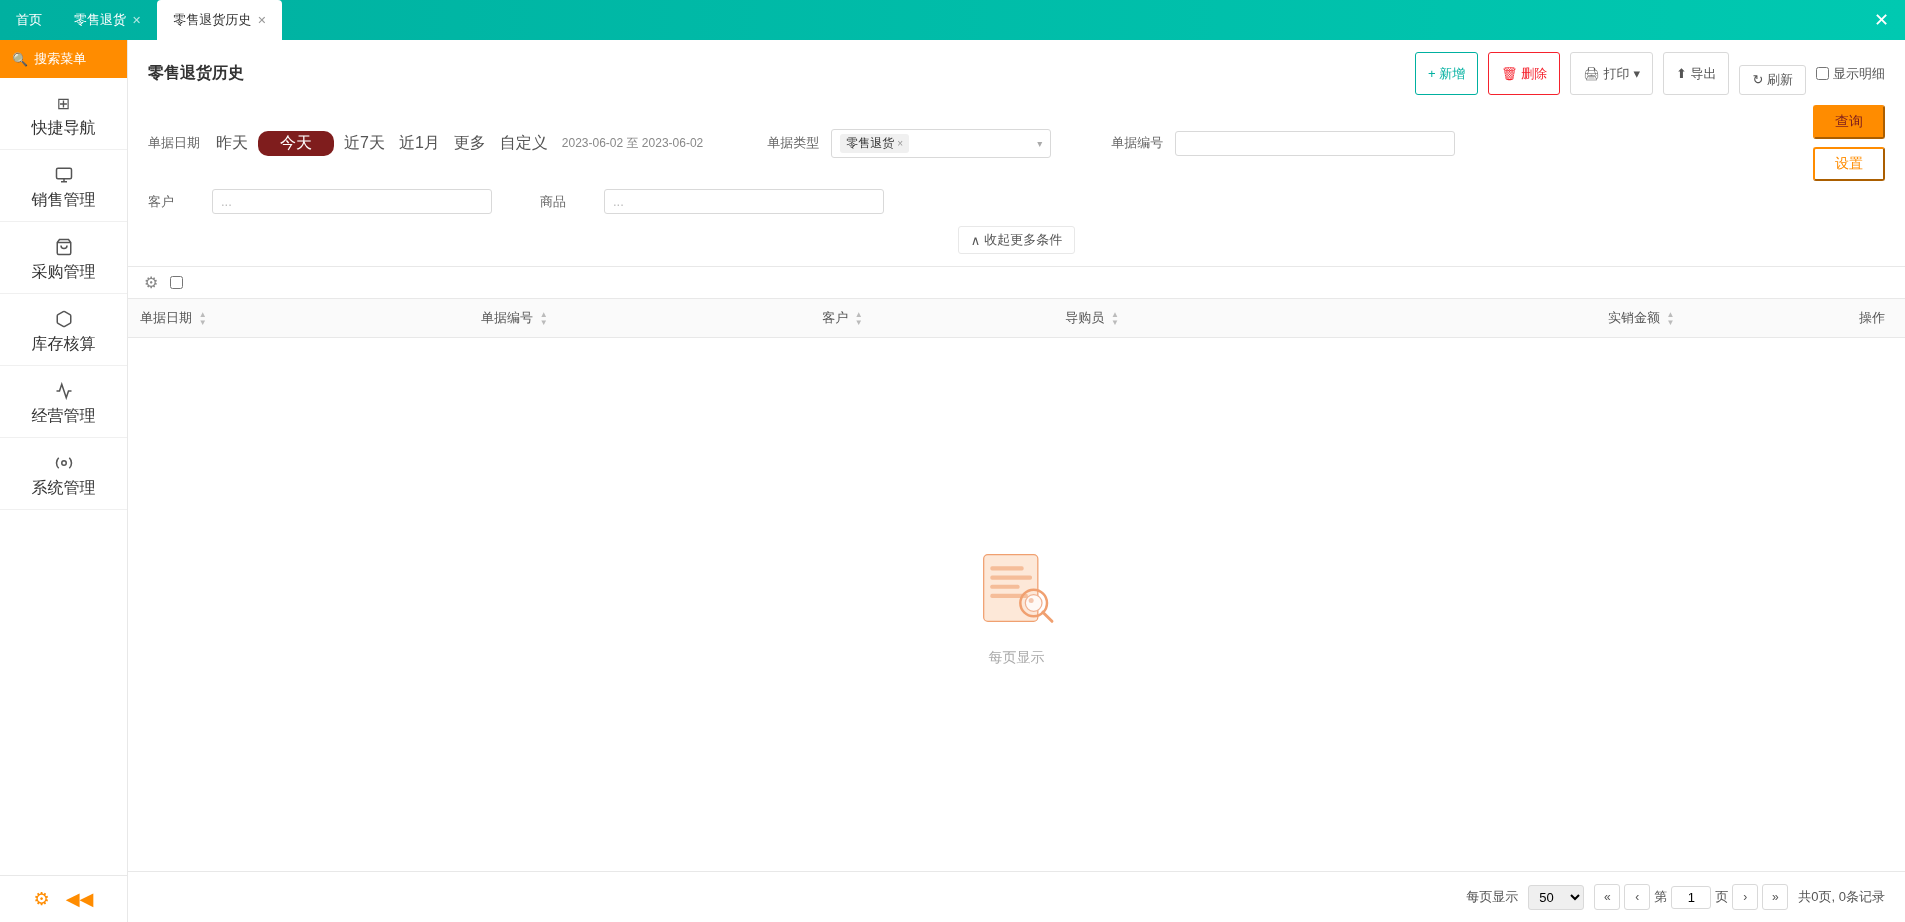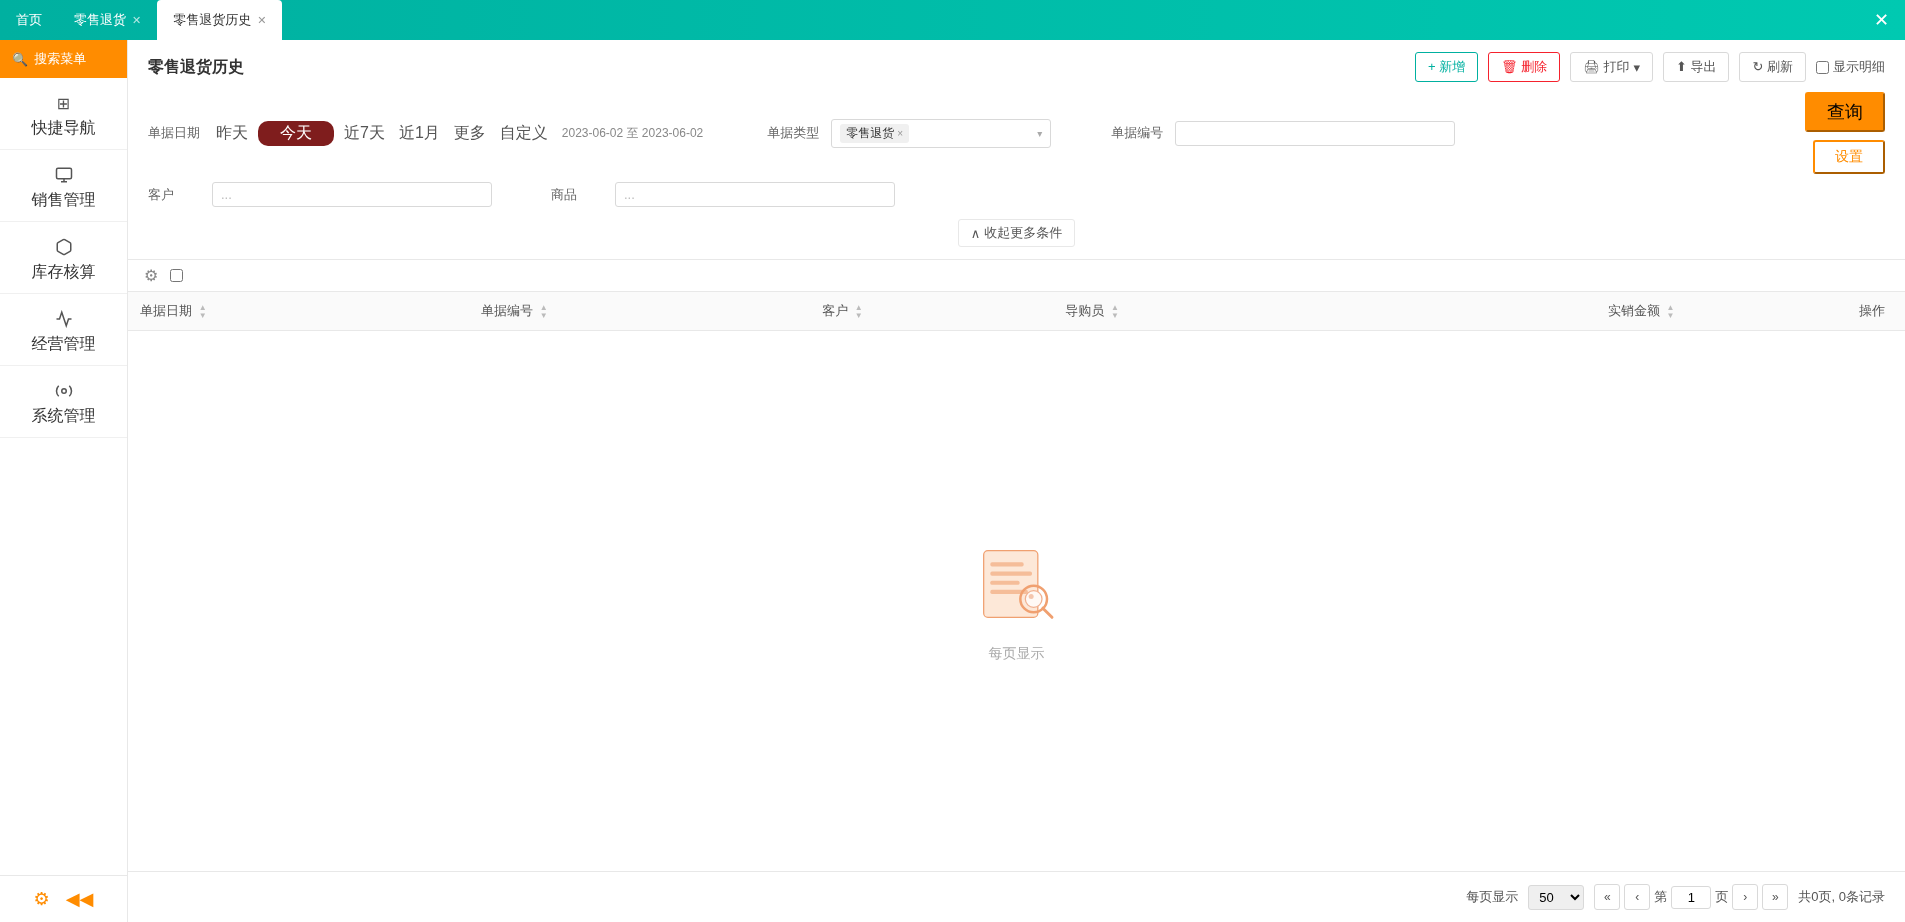--- a/index.html
+++ b/index.html
@@ -154,42 +154,42 @@
       border: 1px solid #d9d9d9;
       border-radius: 3px;
       background: #fff;
       font-size: 13px;
       color: #555;
       cursor: pointer;
       white-space: nowrap;
     }
     .btn-query {
       background: #ff8c00;
-      color: #000000;
+      color: #7f1d1d;
       border-color: #ff8c00;
       padding: 6px 20px;
-      font-size: 18px;
+      font-size: 14px;
       border-radius: 3px;
       cursor: pointer;
     }
     .btn-settings {
       background: #fff;
       color: #ff8c00;
       border-color: #ff8c00;
       padding: 6px 20px;
       font-size: 14px;
       border-radius: 3px;
       cursor: pointer;
       margin-top: 4px;
     }
     .btn-new { color: #00b0a0; border-color: #00b0a0; }
     .btn-del { color: #f5222d; border-color: #f5222d; }
     .btn-print { color: #555; }
     .btn-export { color: #555; }
-    .btn-refresh { color: #555; }
+    .btn-refresh { color: #555; margin-top: 13px; }
     .checkbox-label {
       display: flex;
       align-items: center;
       gap: 4px;
       font-size: 13px;
       color: #555;
       cursor: pointer;
     }
 
     
@@ -425,20 +425,30 @@
     </div>
     <div class="sidebar-item">
       <span class="icon">
         <svg width="18" height="18" viewBox="0 0 24 24" fill="none" stroke="#555" stroke-width="2">
             <rect x="2" y="3" width="20" height="14" rx="2"></rect>
             <line x1="8" y1="21" x2="16" y2="21"></line>
             <line x1="12" y1="17" x2="12" y2="21"></line>
           </svg>
       </span>
       <span class="label">销售管理</span>
+    </div>
+    <div class="sidebar-item">
+      <span class="icon">
+        <svg width="18" height="18" viewBox="0 0 24 24" fill="none" stroke="#555" stroke-width="2">
+            <path d="M6 2L3 6v14a2 2 0 002 2h14a2 2 0 002-2V6l-3-4z"></path>
+            <line x1="3" y1="6" x2="21" y2="6"></line>
+            <path d="M16 10a4 4 0 01-8 0"></path>
+          </svg>
+      </span>
+      <span class="label">采购管理</span>
     </div>
     <div class="sidebar-item">
       <span class="icon">
         <svg width="18" height="18" viewBox="0 0 24 24" fill="none" stroke="#555" stroke-width="2">
             <path d="M21 16V8a2 2 0 00-1-1.73l-7-4a2 2 0 00-2 0l-7 4A2 2 0 003 8v8a2 2 0 001 1.73l7 4a2 2 0 002 0l7-4A2 2 0 0021 16z"></path>
           </svg>
       </span>
       <span class="label">库存核算</span>
     </div>
     <div class="sidebar-item">
@@ -525,21 +535,21 @@
 
         <div class="filter-row" style="margin-top:4px;">
 
           <div class="filter-item">
             <span class="filter-label">客户</span>
             <div class="filter-placeholder" style="min-width:280px; color:#bbb;">
               <span>...</span>
             </div>
           </div>
 
-          <div class="filter-item" style="margin-left: 39px;">
+          <div class="filter-item" style="margin-left: 28px;">
             <span class="filter-label">商品</span>
             <div class="filter-placeholder" style="min-width:280px; color:#bbb;">
               <span>...</span>
             </div>
           </div>
         </div>
 
         <div style="display:flex; justify-content:center; margin-top:6px;">
           <div class="collapse-btn">
             <span>∧</span>

